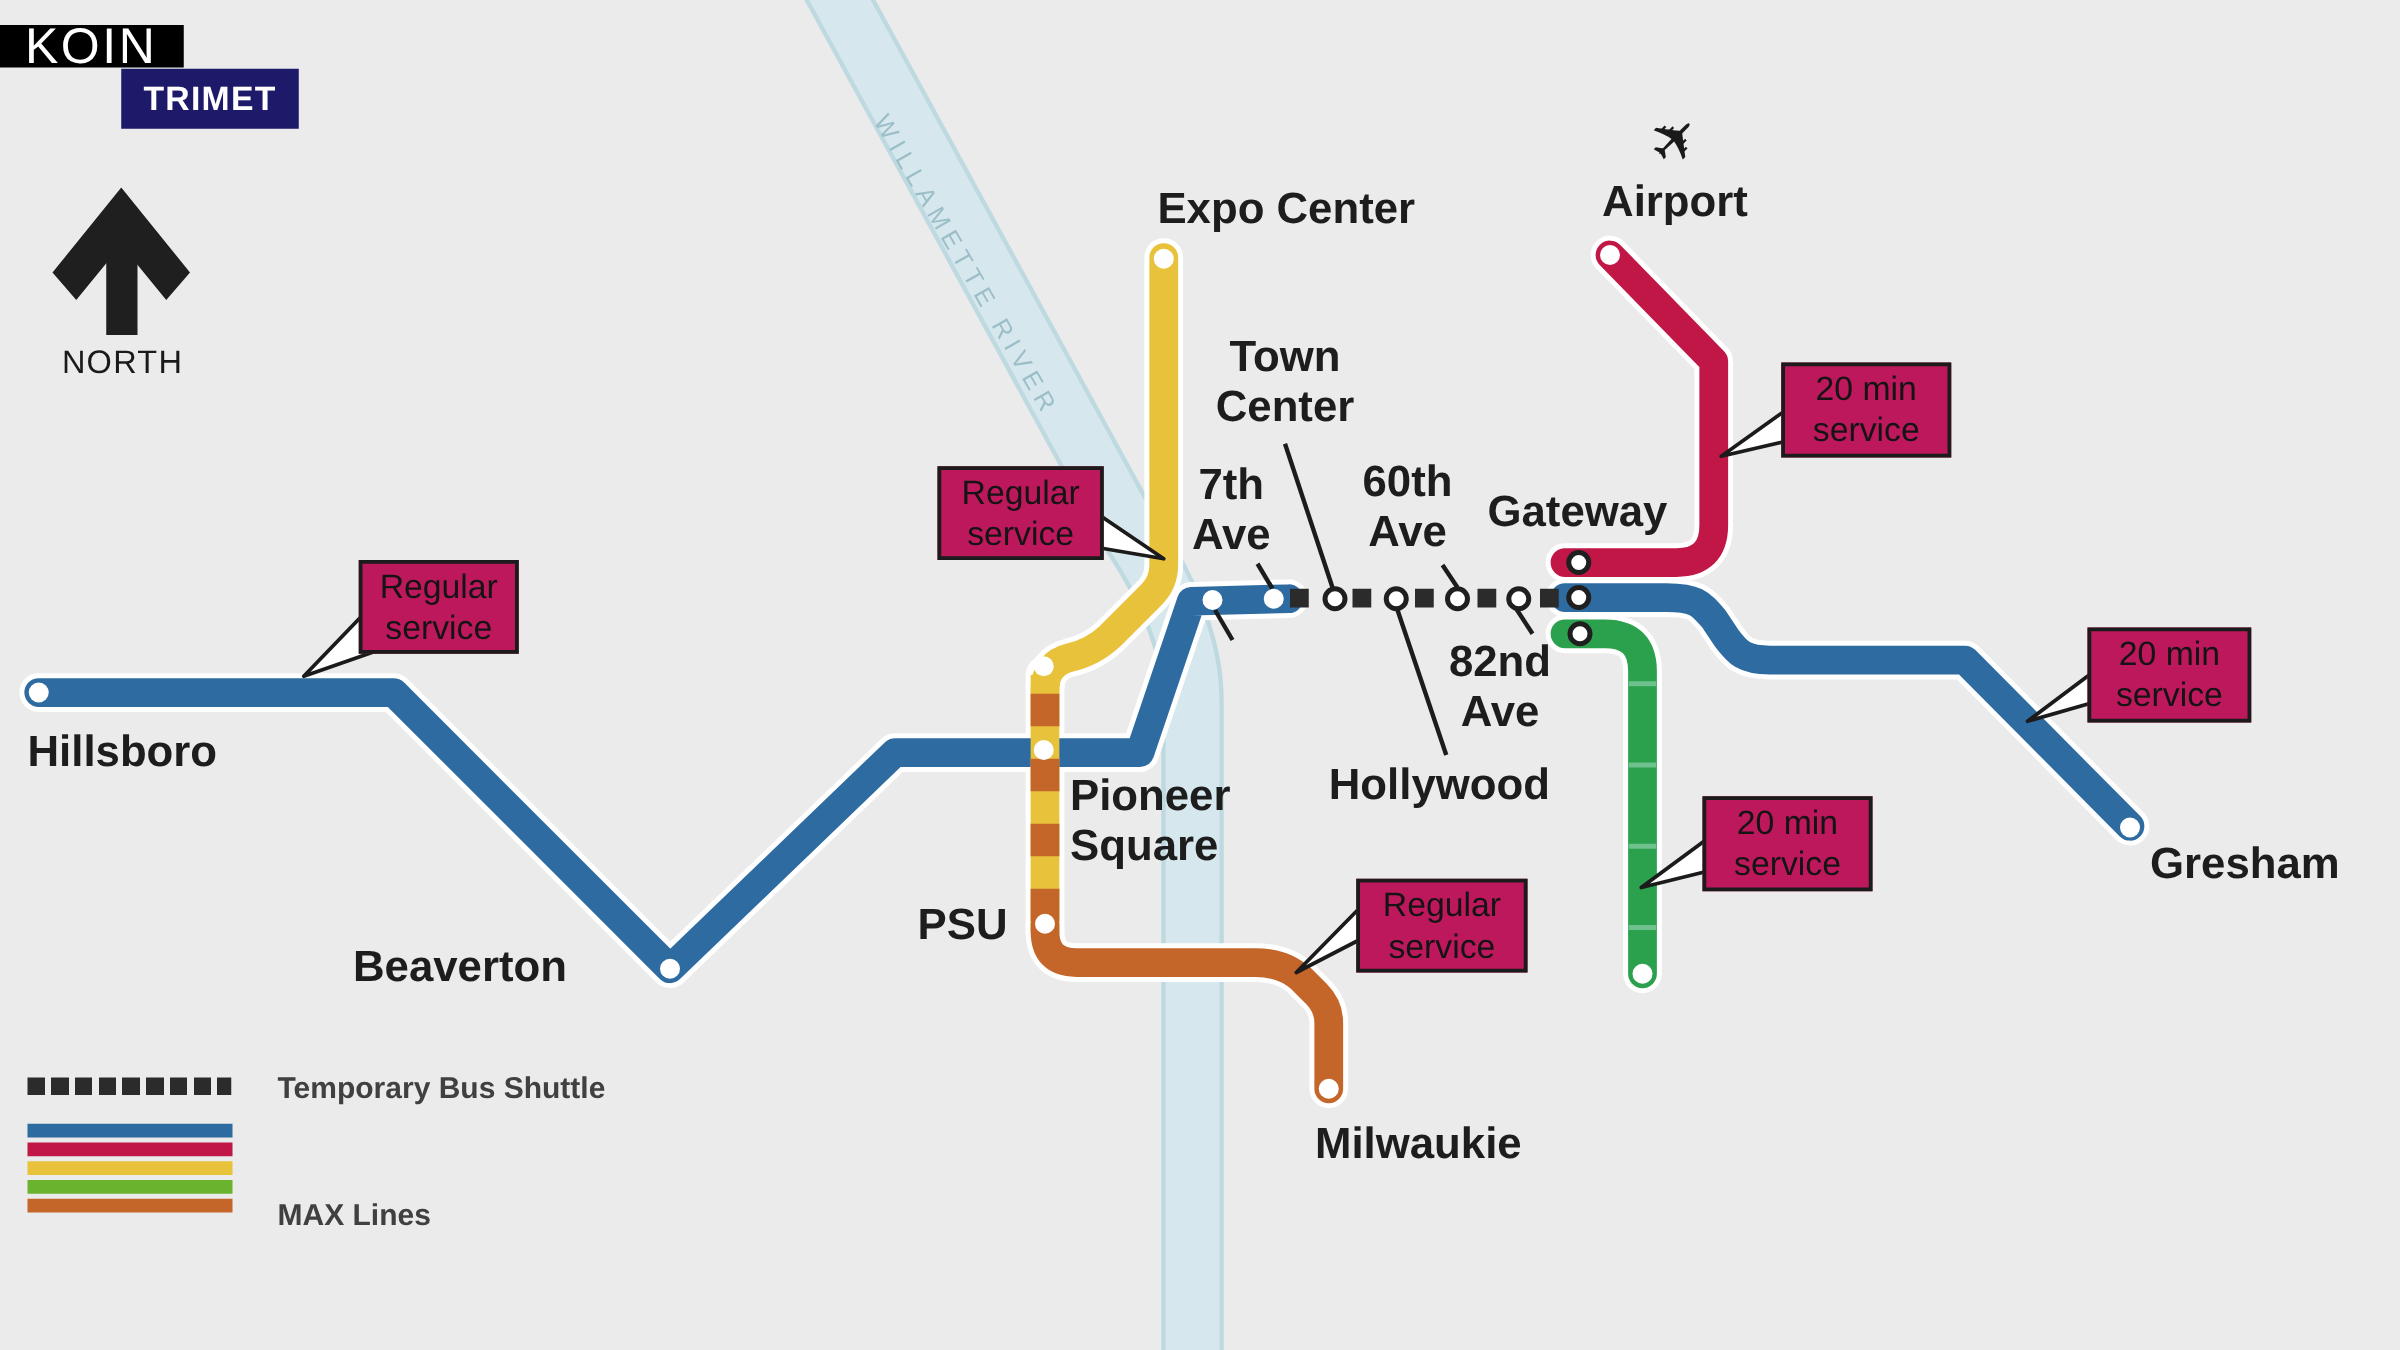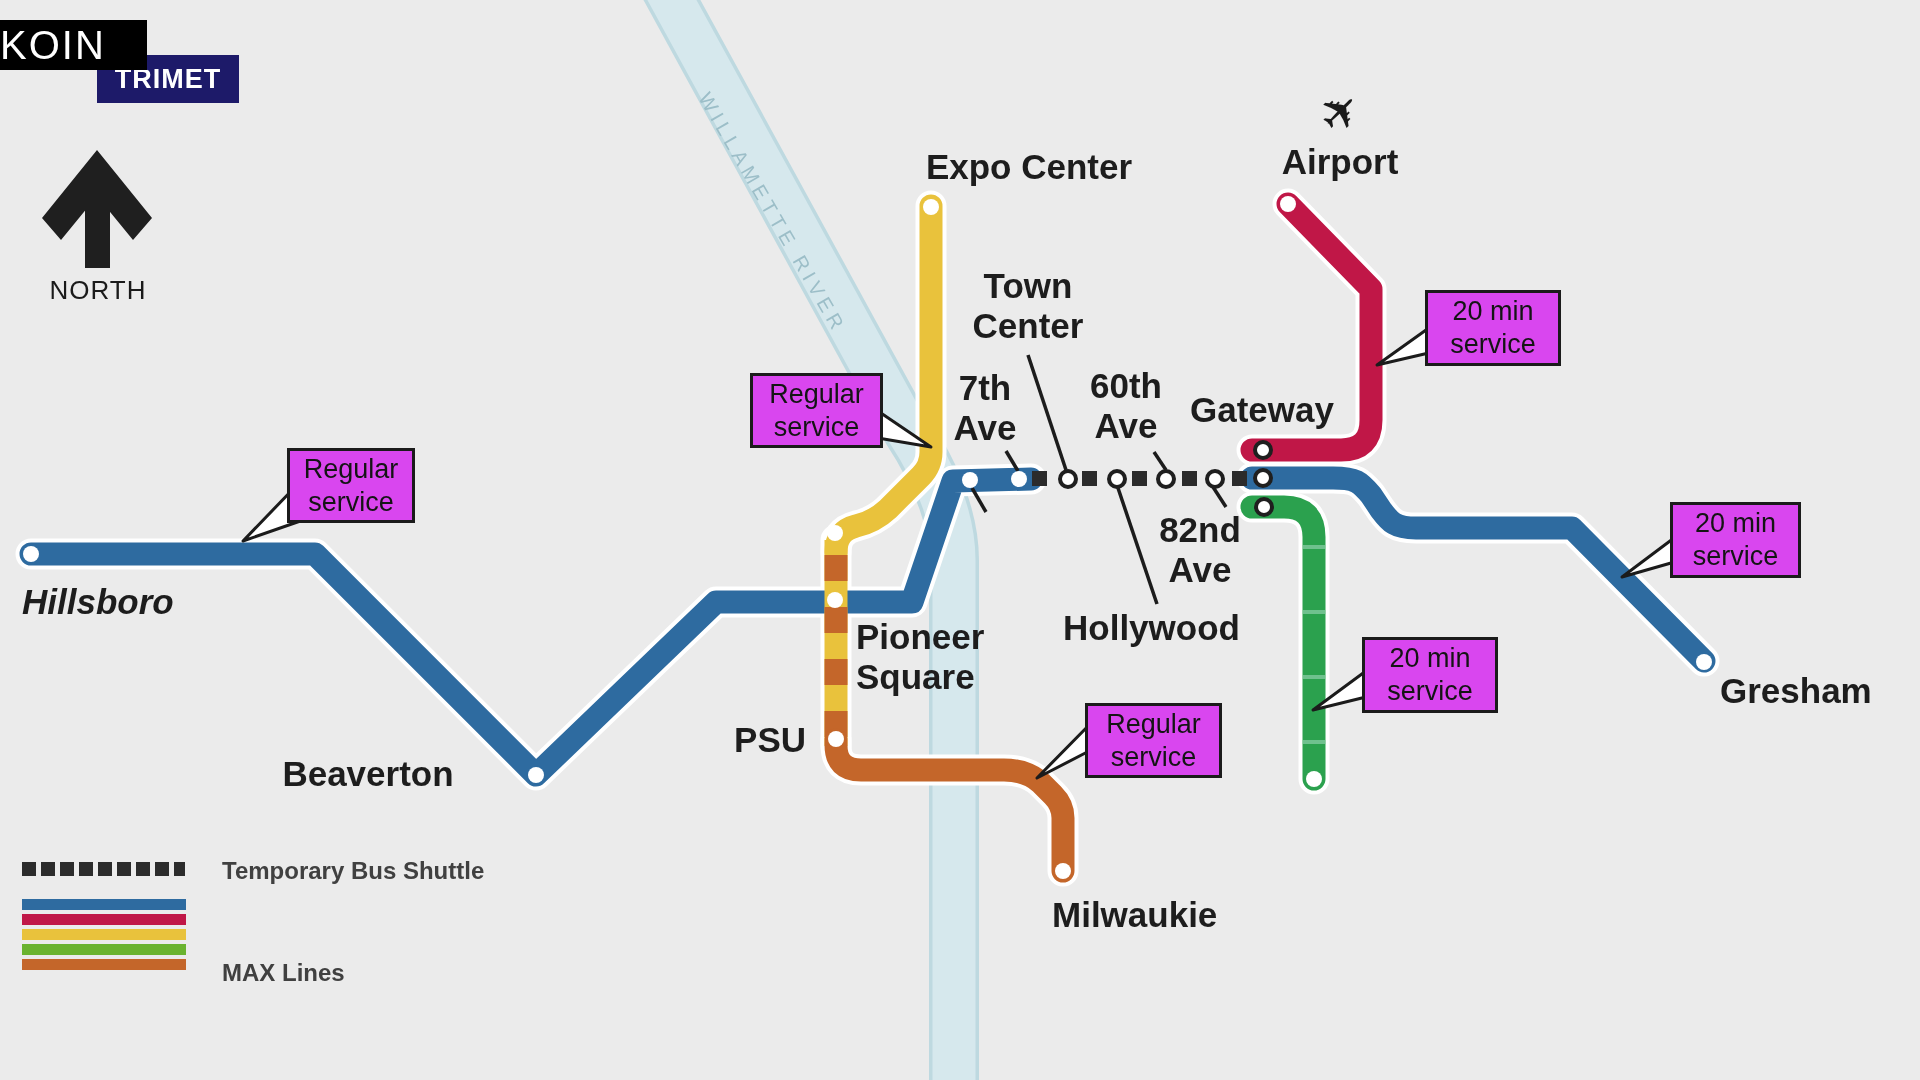--- a/index.html
+++ b/index.html
@@ -6,28 +6,28 @@
   #stage{
     position:relative;width:1920px;height:1080px;overflow:hidden;
     background:var(--bg);font-family:"Liberation Sans",sans-serif;
   }
   svg{position:absolute;left:0;top:0;}
   .lbl{
     position:absolute;font-weight:700;font-size:35px;line-height:1.14;
     color:var(--ink);white-space:pre-line;letter-spacing:0px;
   }
   .callout{
-    position:absolute;box-sizing:border-box;background:#d946ef;
+    position:absolute;box-sizing:border-box;background:#be185d;
     border:3px solid #1b1b1b;display:flex;align-items:center;justify-content:center;
     text-align:center;font-size:27px;line-height:1.22;color:#141414;white-space:pre-line;
   }
   .logo-koin{
-    position:absolute;left:0;top:20px;width:147px;height:50px;background:#000;
+    position:absolute;left:0;top:20px;width:147px;height:34px;background:#000;
     color:#fff;font-size:40px;letter-spacing:2px;display:flex;align-items:center;
-    padding-left:0;box-sizing:border-box;z-index:6;
+    padding-left:20px;box-sizing:border-box;z-index:6;
   }
   .logo-trimet{
     position:absolute;left:97px;top:55px;width:142px;height:48px;background:var(--trimetBlue);
     color:#fff;font-weight:700;font-size:27px;letter-spacing:1px;display:flex;
     align-items:center;justify-content:center;z-index:5;
   }
   .river-label{
     position:absolute;left:772px;top:213px;transform:translate(-50%,-50%) rotate(60deg);
     color:var(--riverText);font-size:20px;letter-spacing:5px;white-space:nowrap;font-weight:400;
   }
@@ -152,21 +152,21 @@
 Ave</div>
   <div class="lbl" style="left:1126px;top:406px;transform:translate(-50%,-50%);text-align:center;">60th
 Ave</div>
   <div class="lbl" style="left:1190px;top:410px;transform:translate(0,-50%);">Gateway</div>
   <div class="lbl" style="left:1200px;top:550px;transform:translate(-50%,-50%);text-align:center;">82nd
 Ave</div>
   <div class="lbl" style="left:1063px;top:628px;transform:translate(0,-50%);">Hollywood</div>
   <div class="lbl" style="left:856px;top:657px;transform:translate(0,-50%);">Pioneer
 Square</div>
   <div class="lbl" style="left:806px;top:740px;transform:translate(-100%,-50%);text-align:right;">PSU</div>
-  <div class="lbl" style="left:22px;top:602px;transform:translate(0,-50%);font-style:italic;">Hillsboro</div>
+  <div class="lbl" style="left:22px;top:602px;transform:translate(0,-50%);">Hillsboro</div>
   <div class="lbl" style="left:368px;top:774px;transform:translate(-50%,-50%);text-align:center;">Beaverton</div>
   <div class="lbl" style="left:1052px;top:915px;transform:translate(0,-50%);">Milwaukie</div>
   <div class="lbl" style="left:1720px;top:691px;transform:translate(0,-50%);">Gresham</div>
 
   <div class="callout" style="left:287px;top:448px;width:128px;height:75px;">Regular
 service</div>
   <div class="callout" style="left:750px;top:373px;width:133px;height:75px;">Regular
 service</div>
   <div class="callout" style="left:1085px;top:703px;width:137px;height:75px;">Regular
 service</div>

